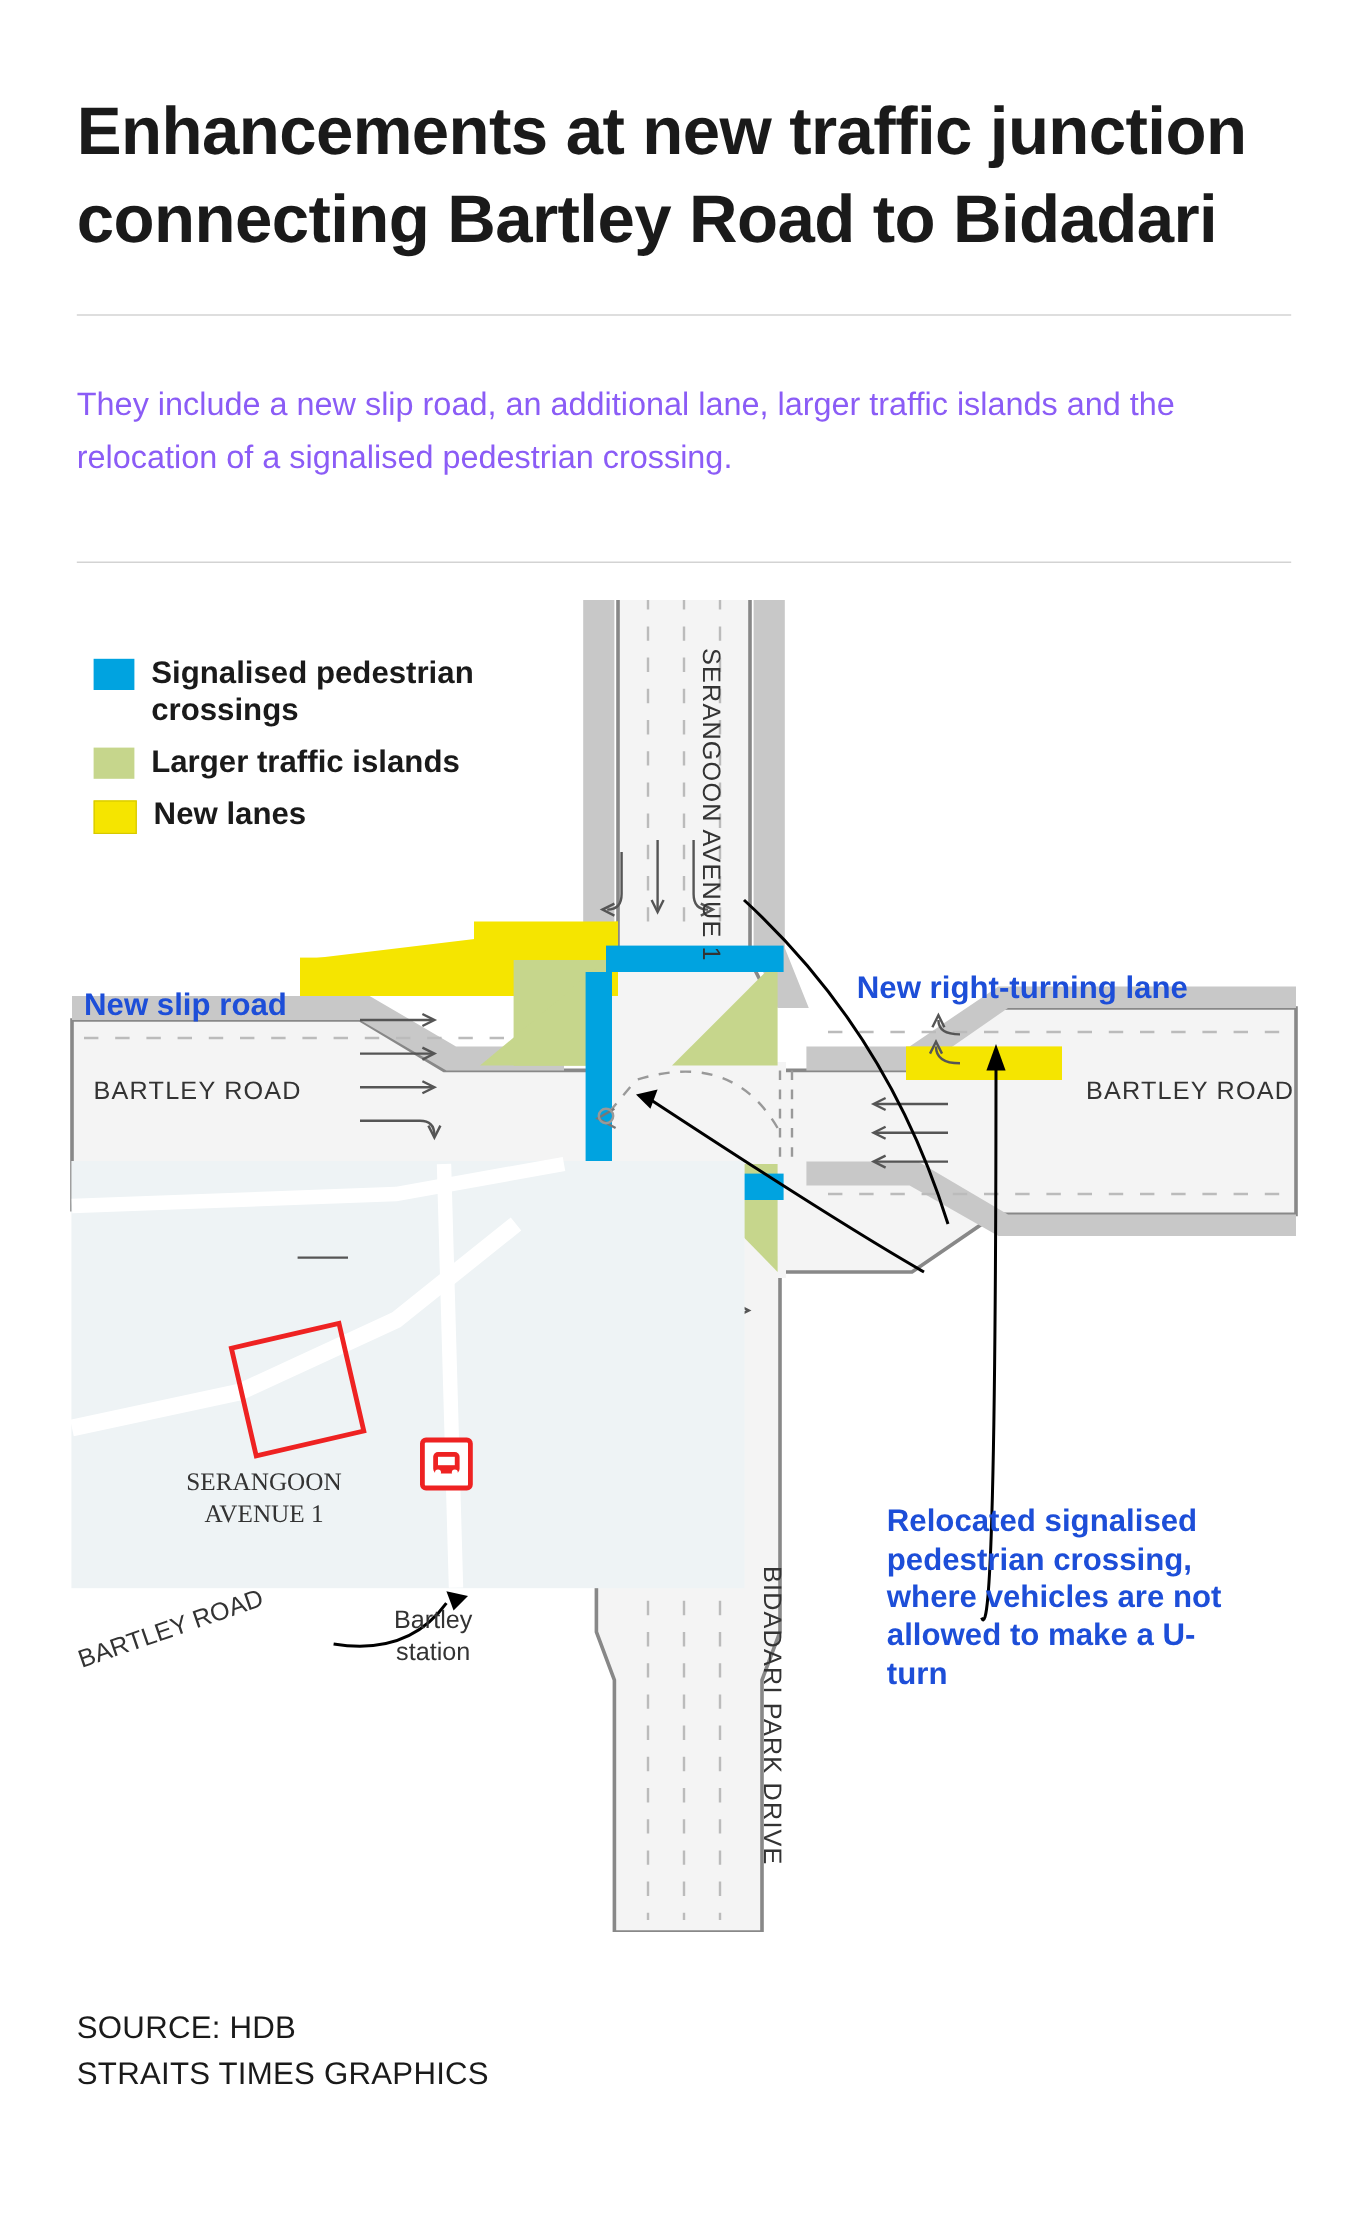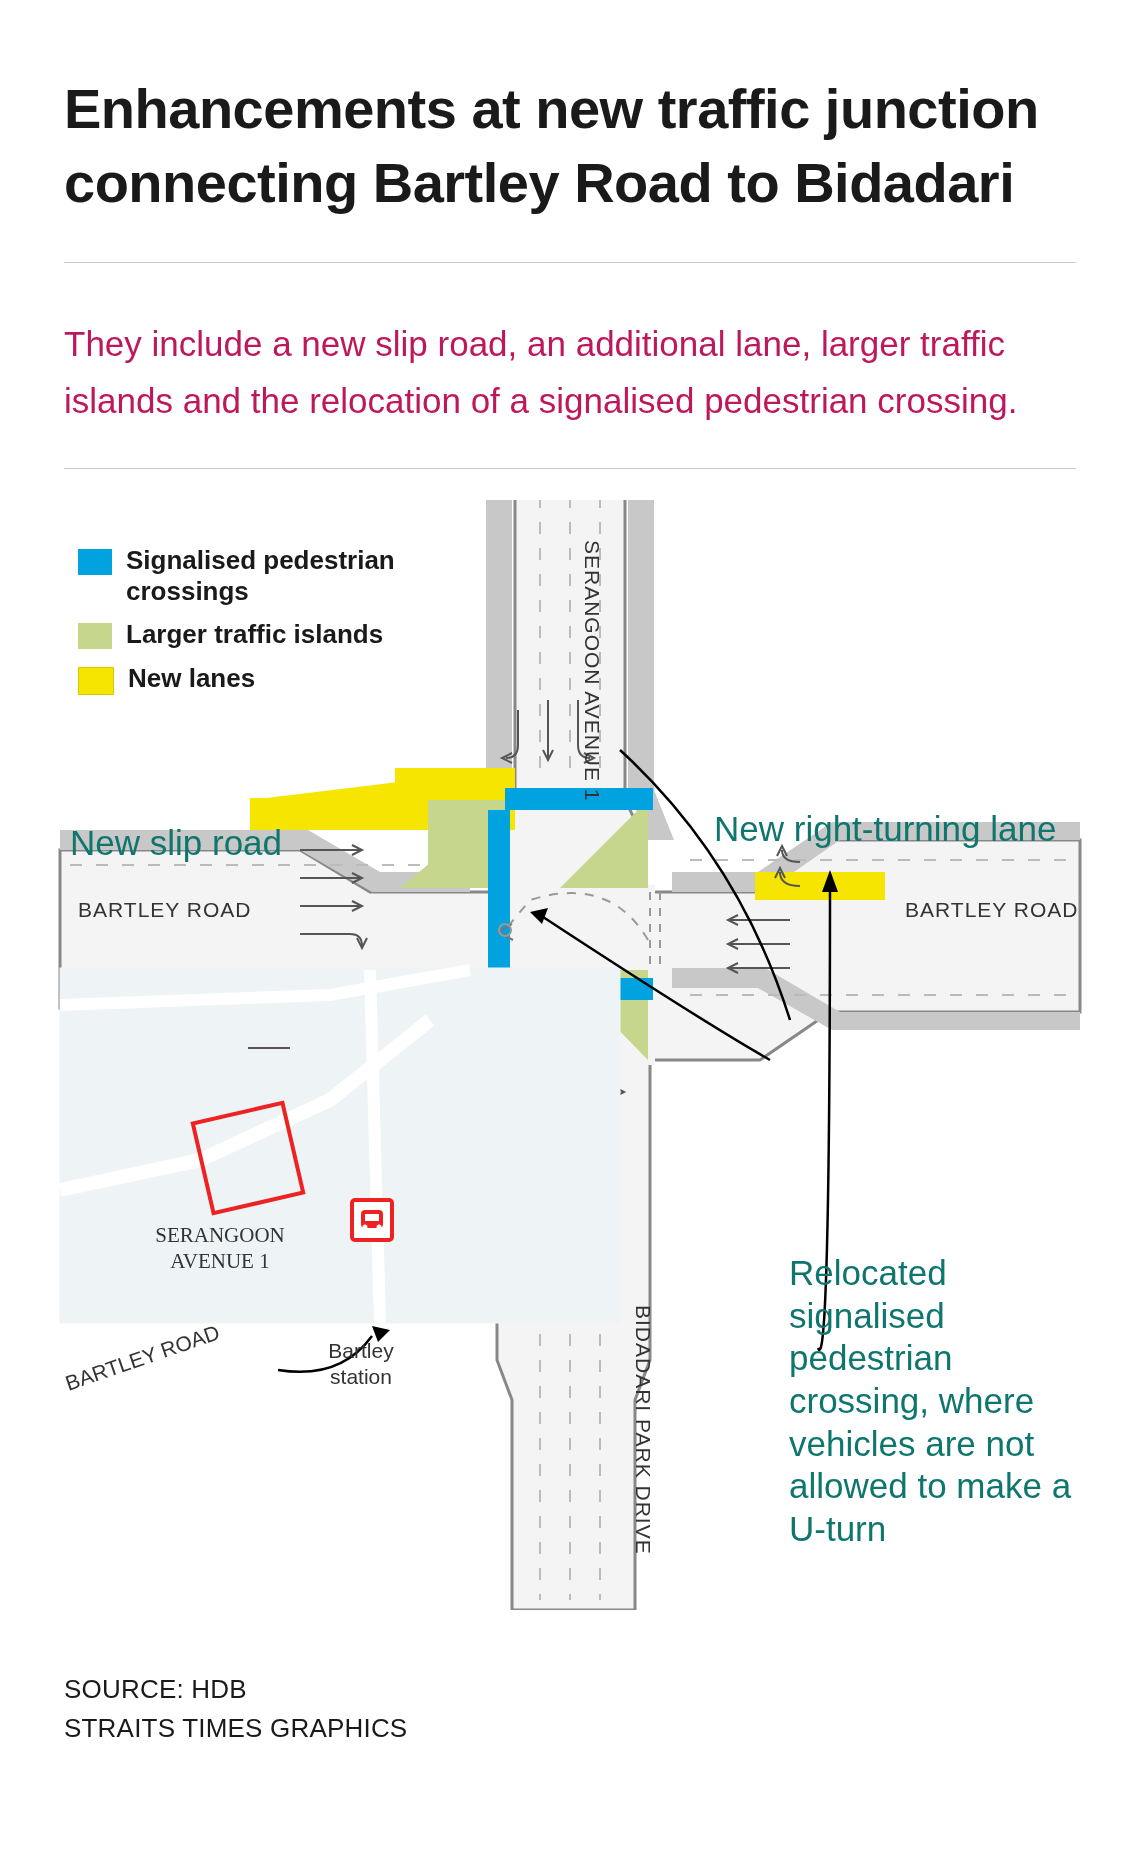--- a/index.html
+++ b/index.html
@@ -39,23 +39,23 @@
     height: 1px;
     background: #c9c9c9;
   }
   .rule-top { top: 262px; }
   .rule-bottom { top: 468px; }
   .standfirst {
     position: absolute;
     left: 64px;
     top: 316px;
     width: 990px;
-    font-size: 35px;
+    font-size: 27px;
     line-height: 1.62;
-    color: #be185d;
+    color: #8b5cf6;
   }
   .source {
     position: absolute;
     left: 64px;
     top: 1670px;
     font-size: 26px;
     line-height: 1.5;
     color: #1a1a1a;
     letter-spacing: 0.2px;
   }
@@ -80,28 +80,28 @@
   }
   .legend-label {
     font-size: 26px;
     font-weight: bold;
     line-height: 1.2;
     color: #1a1a1a;
   }
   
   .callout {
     position: absolute;
-    font-size: 35px;
-    font-weight: normal;
+    font-size: 26px;
+    font-weight: bold;
     line-height: 1.22;
-    color: #0f766e;
+    color: #1d4ed8;
   }
   #callout-slip { left: 70px; top: 822px; width: 300px; }
   #callout-right { left: 714px; top: 808px; width: 380px; }
-  #callout-relocated { left: 789px; top: 1252px; width: 290px; }
+  #callout-relocated { left: 739px; top: 1252px; width: 290px; }
   .maplabel {
     position: absolute;
     font-size: 21px;
     letter-spacing: 1px;
     color: #333333;
   }
   .inset-label {
     position: absolute;
     font-size: 21px;
     color: #333333;

